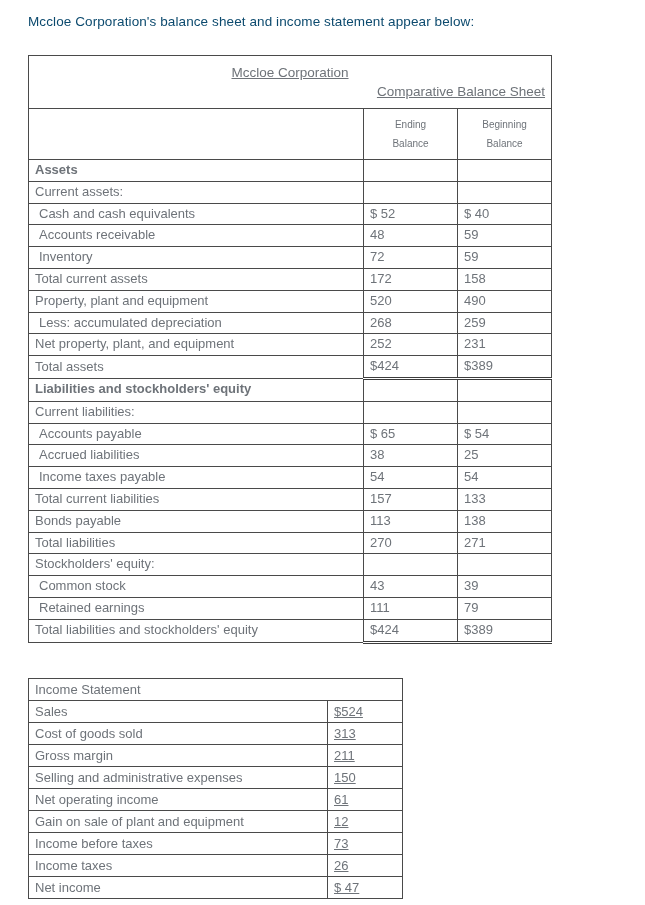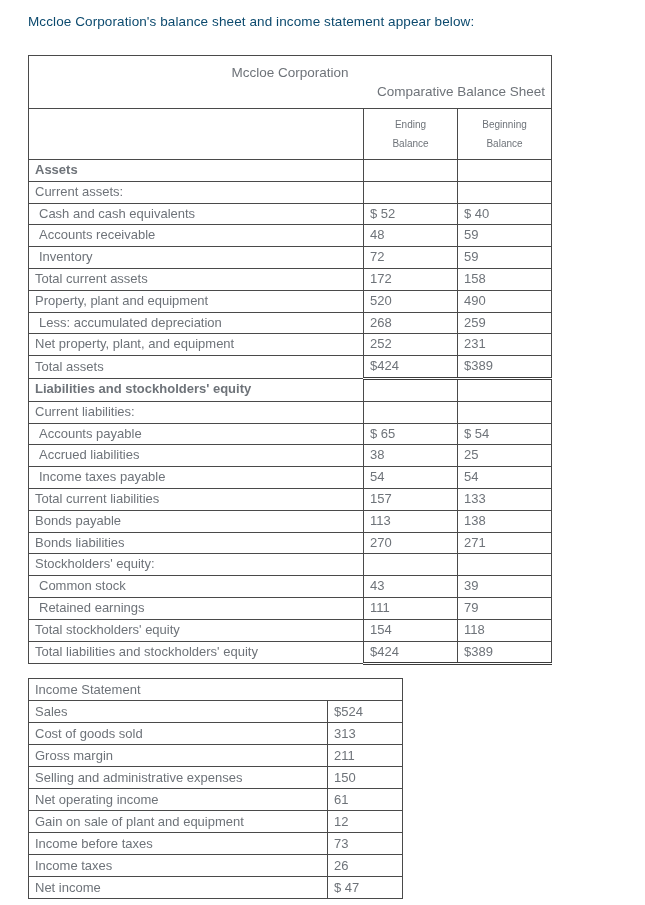--- a/index.html
+++ b/index.html
@@ -57,20 +57,21 @@
   #balance-sheet col.c-label { width: 335px; }
   #balance-sheet col.c-num   { width: 94px; }
 
   .tbl-title {
     text-align: center;
     height: auto !important;
     line-height: 19px !important;
     padding-top: 7px !important;
     padding-bottom: 7px !important;
     font-size: 13.5px;
+    text-decoration: underline;
   }
   .tbl-title .l2 { display: block; text-align: right; }
 
   .colhead {
     text-align: center;
     height: auto !important;
     line-height: 19px !important;
     padding-top: 6px !important;
     padding-bottom: 6px !important;
     font-size: 10px;
@@ -105,21 +106,21 @@
     top: 678px;
     width: 374px;
     padding-left: 48px;
   }
   #income-statement col.c-label { width: 299px; }
   #income-statement col.c-num   { width: 75px; }
   #income-statement td {
     height: 21px;
     line-height: 21px;
   }
-  #income-statement td.num { padding-right: 8px; }
+  #income-statement td.num { padding-right: 8px; text-decoration: underline; }
   .is-head { text-align: left; }
 </style>
 </head>
 <body>
 
 <div class="page">
 
   <div class="intro">Mccloe Corporation's balance sheet and income statement appear below:</div>
 
   <table class="fin" id="balance-sheet">
@@ -226,43 +227,38 @@
         <td class="lbl">Total current liabilities</td>
         <td class="num">157</td>
         <td class="num">133</td>
       </tr>
       <tr>
         <td class="lbl">Bonds payable</td>
         <td class="num">113</td>
         <td class="num">138</td>
       </tr>
       <tr class="subtotal">
-        <td class="lbl">Bonds liabilities</td>
+        <td class="lbl">Total liabilities</td>
         <td class="num">270</td>
         <td class="num">271</td>
       </tr>
       <tr>
         <td class="lbl">Stockholders' equity:</td>
         <td class="num"></td>
         <td class="num"></td>
       </tr>
       <tr>
         <td class="lbl ind1">Common stock</td>
         <td class="num">43</td>
         <td class="num">39</td>
       </tr>
       <tr>
         <td class="lbl ind1">Retained earnings</td>
         <td class="num">111</td>
         <td class="num">79</td>
-      </tr>
-      <tr class="subtotal">
-        <td class="lbl">Total stockholders' equity</td>
-        <td class="num">154</td>
-        <td class="num">118</td>
       </tr>
       <tr class="grandtotal">
         <td class="lbl">Total liabilities and stockholders' equity</td>
         <td class="num">$424</td>
         <td class="num">$389</td>
       </tr>
     </tbody>
   </table>
 
   <table class="fin" id="income-statement">

